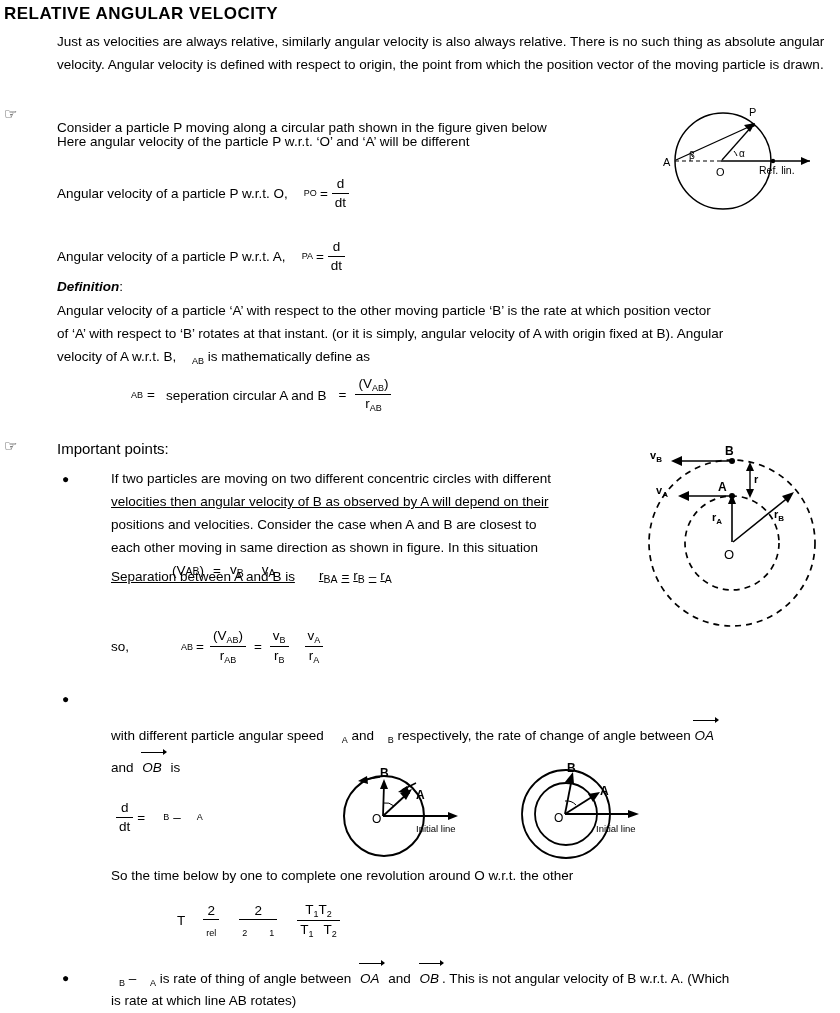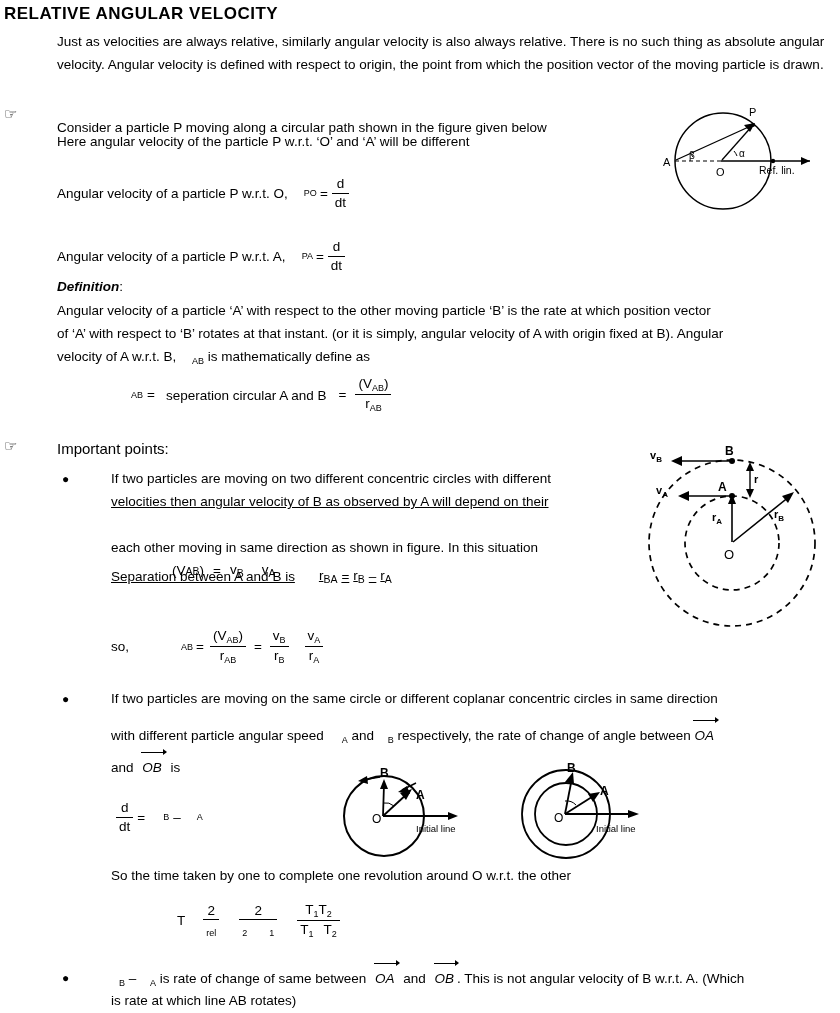--- a/index.html
+++ b/index.html
@@ -189,20 +189,21 @@
       <span class="den"><span>r</span><span class="sub">AB</span></span>
     </span>
   </div>
 
   <div class="hand" style="left:4px; top:438px;">☞</div>
   <div class="para bold" style="left:57px; top:437px; font-size:15px;">Important points:</div>
 
   <div class="dot" style="left:62px; top:473px; font-size:12px;">●</div>
   <div class="para" style="left:111px; top:467px; width:545px;">If two particles are moving on two different concentric circles with different</div>
   <div class="para" style="left:111px; top:490px; width:545px;text-decoration:underline;">velocities then angular velocity of B as observed by A will depend on their</div>
+  <div class="para" style="left:111px; top:513px; width:545px;">positions and velocities. Consider the case when A and B are closest to</div>
   <div class="para" style="left:111px; top:536px; width:545px;">each other moving in same direction as shown in figure. In this situation</div>
 
   <div class="fig" style="left:628px; top:443px;">
     <svg width="212" height="175" viewBox="0 0 212 175">
 
       <circle cx="104" cy="100" r="83" fill="none" stroke="#000" stroke-width="1.7" stroke-dasharray="6,5"></circle>
 
       <circle cx="104" cy="100" r="47" fill="none" stroke="#000" stroke-width="1.7" stroke-dasharray="6,5"></circle>
 
       <circle cx="104" cy="100" r="0" fill="#000"></circle>
@@ -273,21 +274,20 @@
       <span class="den"><span>r</span><span class="sub">B</span></span>
     </span>
     <span style="display:inline-block;width:16px"></span>
     <span class="frac">
       <span class="num"><span>v</span><span class="sub">A</span></span>
       <span class="den"><span>r</span><span class="sub">A</span></span>
     </span>
   </div>
 
   <div class="dot" style="left:62px; top:693px; font-size:12px;">●</div>
-  <div class="para" style="left:111px; top:687px; width:729px;">If two particles are moving on the same circle or different coplanar concentric circles in same direction</div>
   <div class="para" style="left:111px; top:723px; width:729px;">
     <span>with different particle angular speed</span>
     <span style="display:inline-block;width:14px"></span><span class="sub">A</span>
     <span>and</span>
     <span style="display:inline-block;width:10px"></span><span class="sub">B</span>
     <span>respectively, the rate of change of angle between</span>
     <span class="vec">OA</span>
   </div>
   <div class="para" style="left:111px; top:755px;">
     <span>and</span>
@@ -349,21 +349,21 @@
       <polygon points="86,30 74,32 79,40" fill="#000"></polygon>
 
       <path d="M 51 39 A 13 13 0 0 1 62 43" fill="none" stroke="#000" stroke-width="1"></path>
       <text class="figtxt" x="53" y="10" font-size="12" font-weight="bold">B</text>
       <text class="figtxt" x="86" y="33" font-size="12" font-weight="bold">A</text>
       <text class="figtxt" x="40" y="60" font-size="12">O</text>
       <text class="figtxt" x="82" y="70" font-size="9.5">Initial line</text>
     </svg>
   </div>
 
-  <div class="para" style="left:111px; top:864px; width:700px;">So the time taken by one to complete one revolution around O  w.r.t. the other</div>
+  <div class="para" style="left:111px; top:864px; width:700px;">So the time below by one to complete one revolution around O  w.r.t. the other</div>
 
   <div class="fline" style="left:177px; top:902px;">
     <span>T</span>
     <span style="display:inline-block;width:18px"></span>
     <span class="frac">
       <span class="num">2</span>
       <span class="den"><span class="sub">rel</span></span>
     </span>
     <span style="display:inline-block;width:20px"></span>
     <span class="frac">
@@ -375,20 +375,20 @@
       <span class="num"><span>T</span><span class="sub">1</span><span>T</span><span class="sub">2</span></span>
       <span class="den"><span>T</span><span class="sub">1</span><span style="display:inline-block;width:10px"></span><span>T</span><span class="sub">2</span></span>
     </span>
   </div>
 
   <div class="dot" style="left:62px; top:972px; font-size:12px;">●</div>
   <div class="para" style="left:111px; top:966px; width:729px;">
     <span style="display:inline-block;width:8px"></span><span class="sub">B</span>
     <span>–</span>
     <span style="display:inline-block;width:10px"></span><span class="sub">A</span>
-    <span>is rate of change of same between</span>
+    <span>is rate of thing of angle between</span>
     <span class="vec" style="margin:0 5px">OA</span>
     <span>and</span>
     <span class="vec" style="margin:0 3px 0 5px">OB</span><span>. This is not angular velocity of B w.r.t. A. (Which</span>
   </div>
   <div class="para" style="left:111px; top:989px; width:729px;">is rate at which line AB rotates)</div>
 
 </div>
 
 </body></html>

